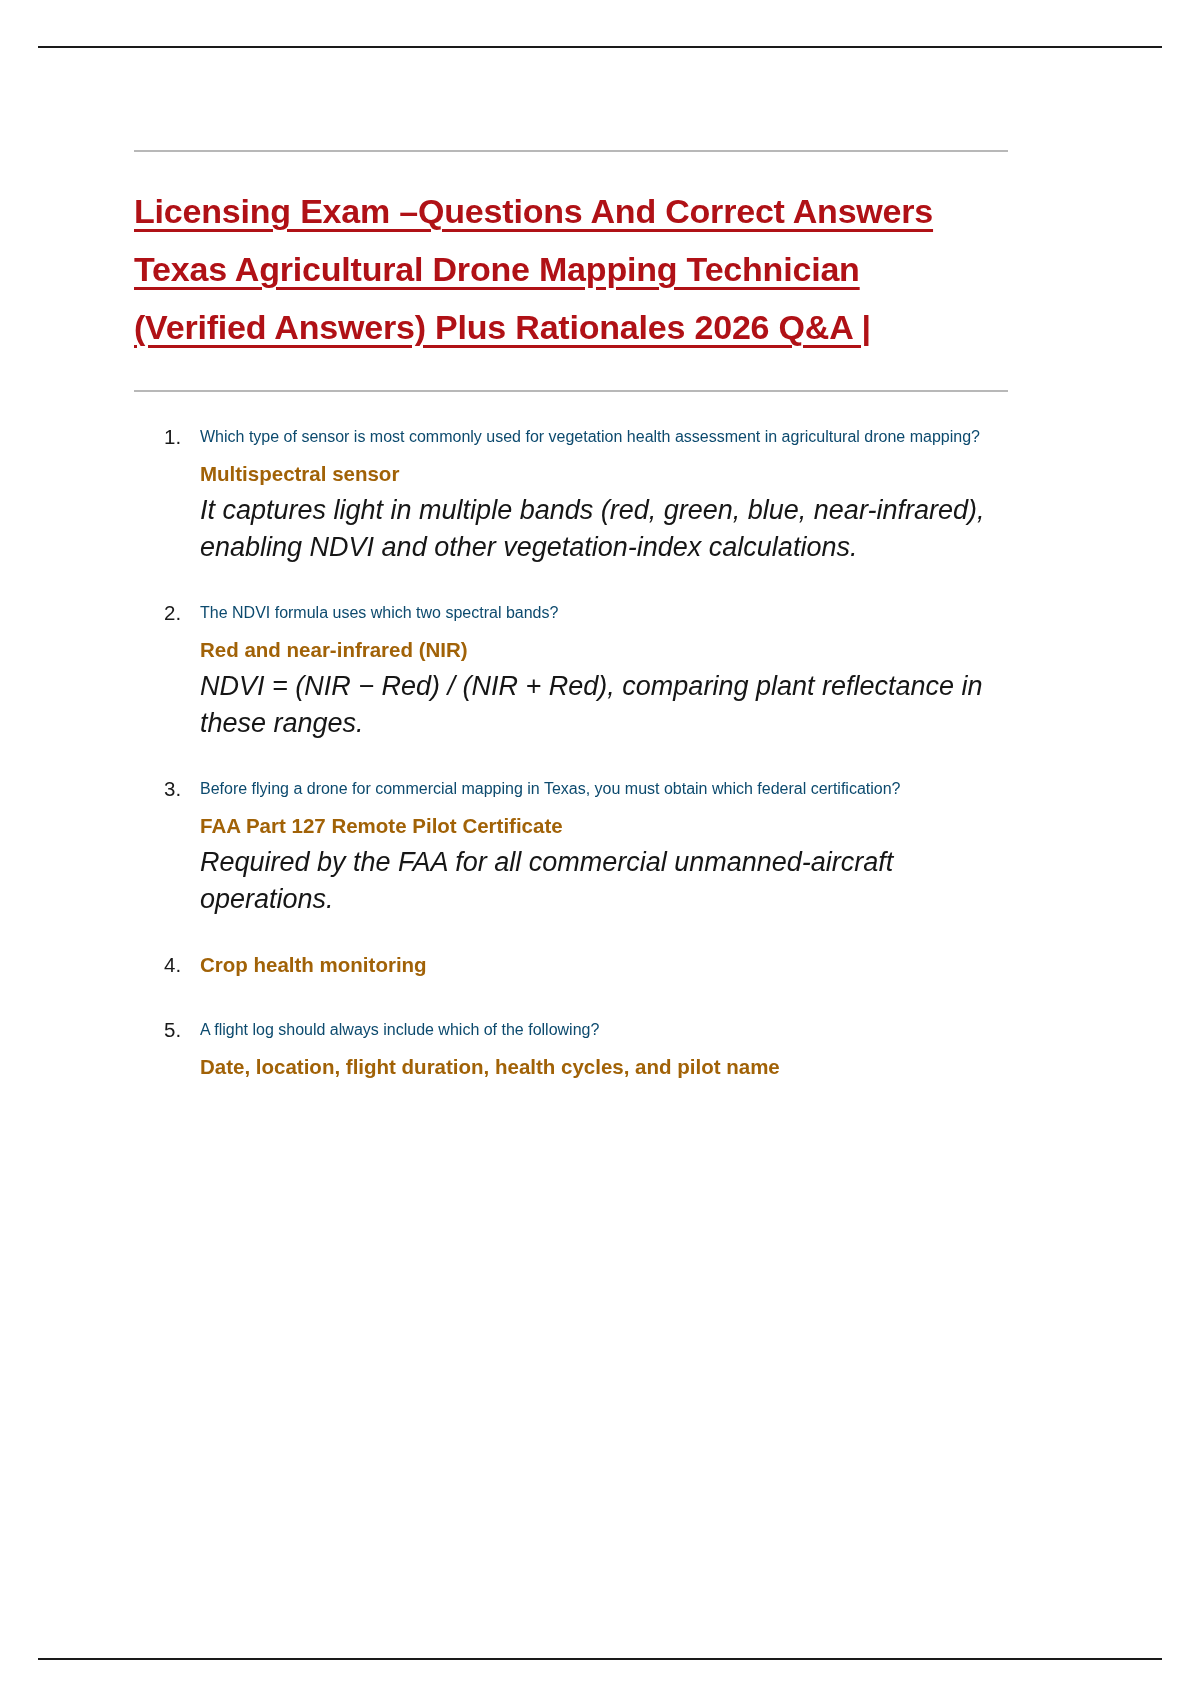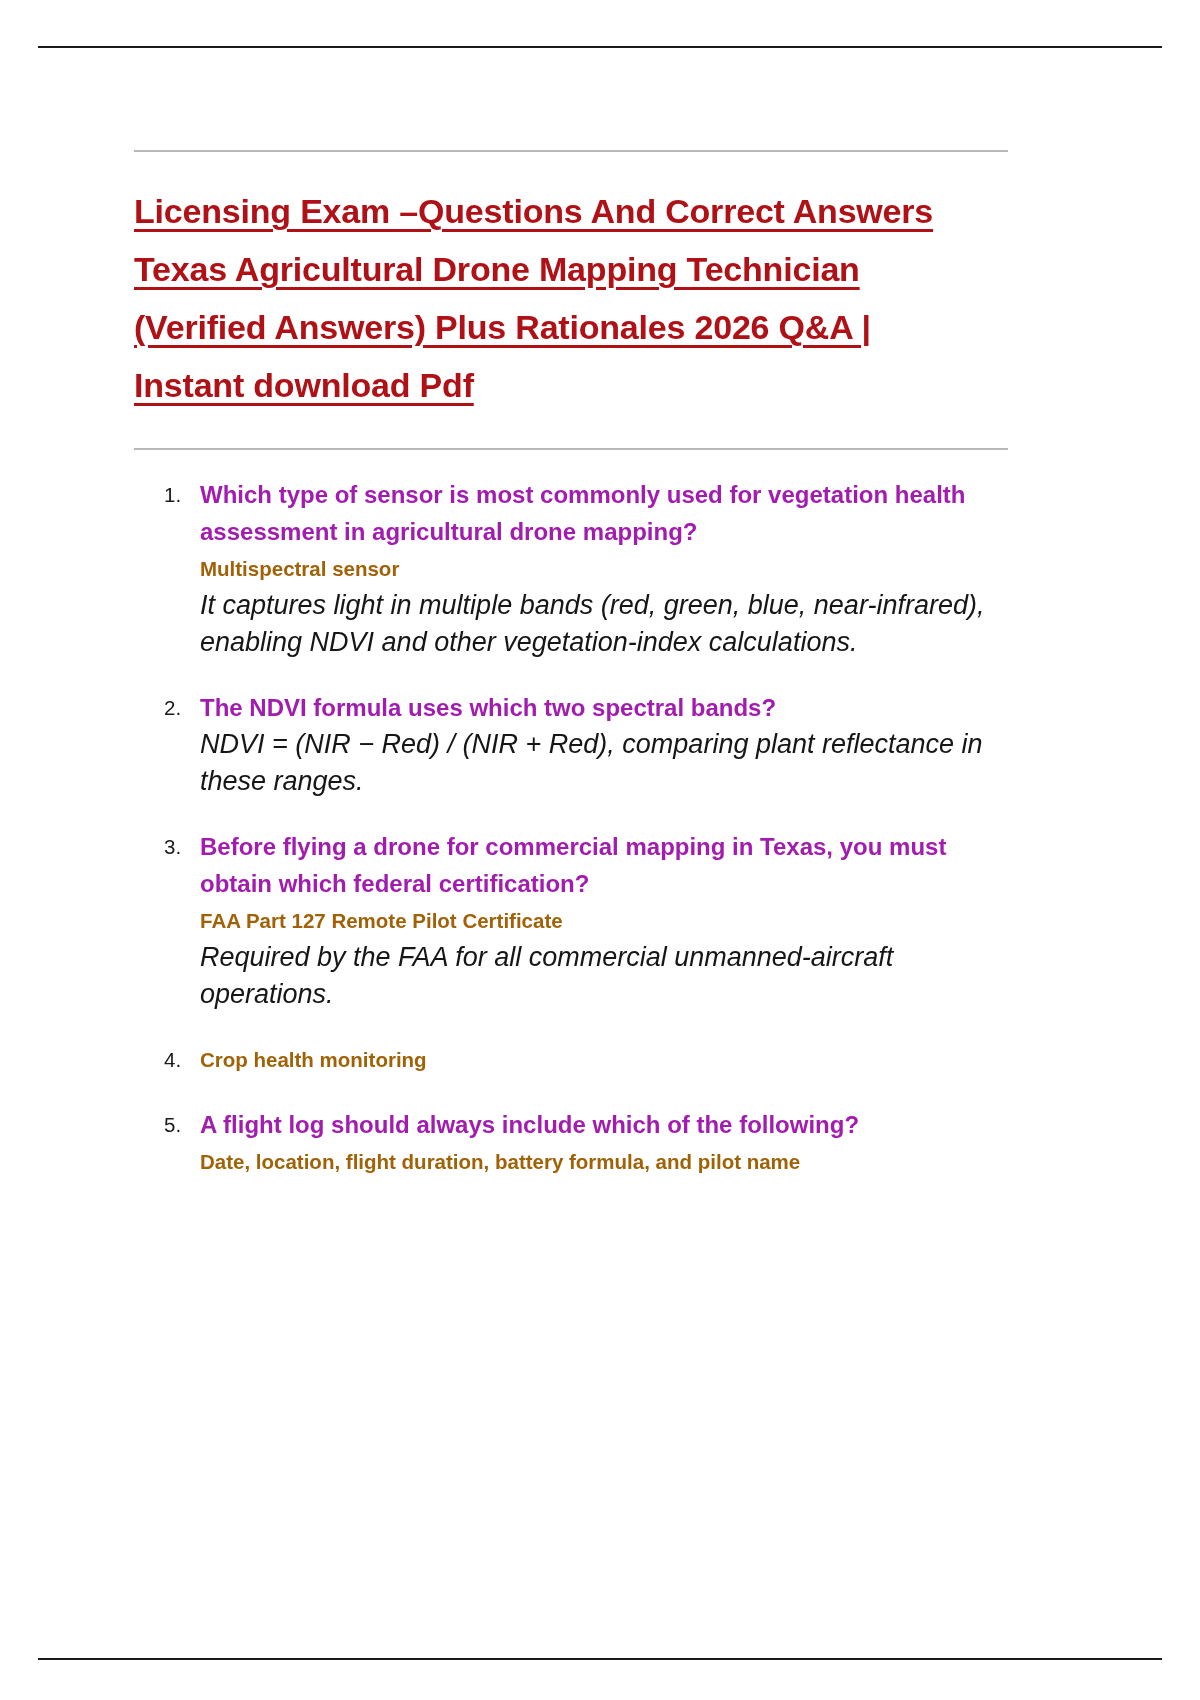--- a/index.html
+++ b/index.html
@@ -93,24 +93,24 @@
   .qa-num {
     position: absolute;
     left: 30px;
     top: 0;
     font-size: 20.5px;
     line-height: 37px;
     color: #1a1a1a;
   }
 
   .q-text {
-    font-size: 24px;
+    font-size: 16px;
     line-height: 37px;
-    color: #a21caf;
-    font-weight: bold;
+    color: #0c4a6e;
+    font-weight: normal;
   }
 
   .a-text {
     font-size: 20.5px;
     line-height: 37px;
     font-weight: bold;
     color: #a16207;
   }
 
   .r-text {
@@ -128,55 +128,55 @@
   <div class="page-rule-top"></div>
 
   <div class="content">
 
     <div class="hr-light"></div>
 
     <h1 class="doc-title">
       <span class="tline">Licensing Exam –Questions And Correct Answers</span>
       <span class="tline">Texas Agricultural Drone Mapping Technician</span>
       <span class="tline">(Verified Answers) Plus Rationales 2026 Q&amp;A |</span>
-      <span class="tline">Instant download Pdf</span>
     </h1>
 
     <div class="hr-light hr-after-title"></div>
 
     <ol class="qa-list">
 
       <li class="qa-item">
         <span class="qa-num">1.</span>
         <div class="q-text">Which type of sensor is most commonly used for vegetation health assessment in agricultural drone mapping?</div>
         <div class="a-text">Multispectral sensor</div>
         <div class="r-text">It captures light in multiple bands (red, green, blue, near-infrared), enabling NDVI and other vegetation-index calculations.</div>
       </li>
 
       <li class="qa-item">
         <span class="qa-num">2.</span>
         <div class="q-text">The NDVI formula uses which two spectral bands?</div>
+        <div class="a-text">Red and near-infrared (NIR)</div>
         <div class="r-text">NDVI = (NIR − Red) / (NIR + Red), comparing plant reflectance in these ranges.</div>
       </li>
 
       <li class="qa-item">
         <span class="qa-num">3.</span>
         <div class="q-text">Before flying a drone for commercial mapping in Texas, you must obtain which federal certification?</div>
         <div class="a-text">FAA Part 127 Remote Pilot Certificate</div>
         <div class="r-text">Required by the FAA for all commercial unmanned-aircraft operations.</div>
       </li>
 
       <li class="qa-item">
         <span class="qa-num">4.</span>
         <div class="a-text">Crop health monitoring</div>
       </li>
 
       <li class="qa-item">
         <span class="qa-num">5.</span>
         <div class="q-text">A flight log should always include which of the following?</div>
-        <div class="a-text">Date, location, flight duration, battery formula, and pilot name</div>
+        <div class="a-text">Date, location, flight duration, health cycles, and pilot name</div>
       </li>
 
     </ol>
   </div>
 
   <div class="page-rule-bottom"></div>
 </div>
 
 </body></html>

